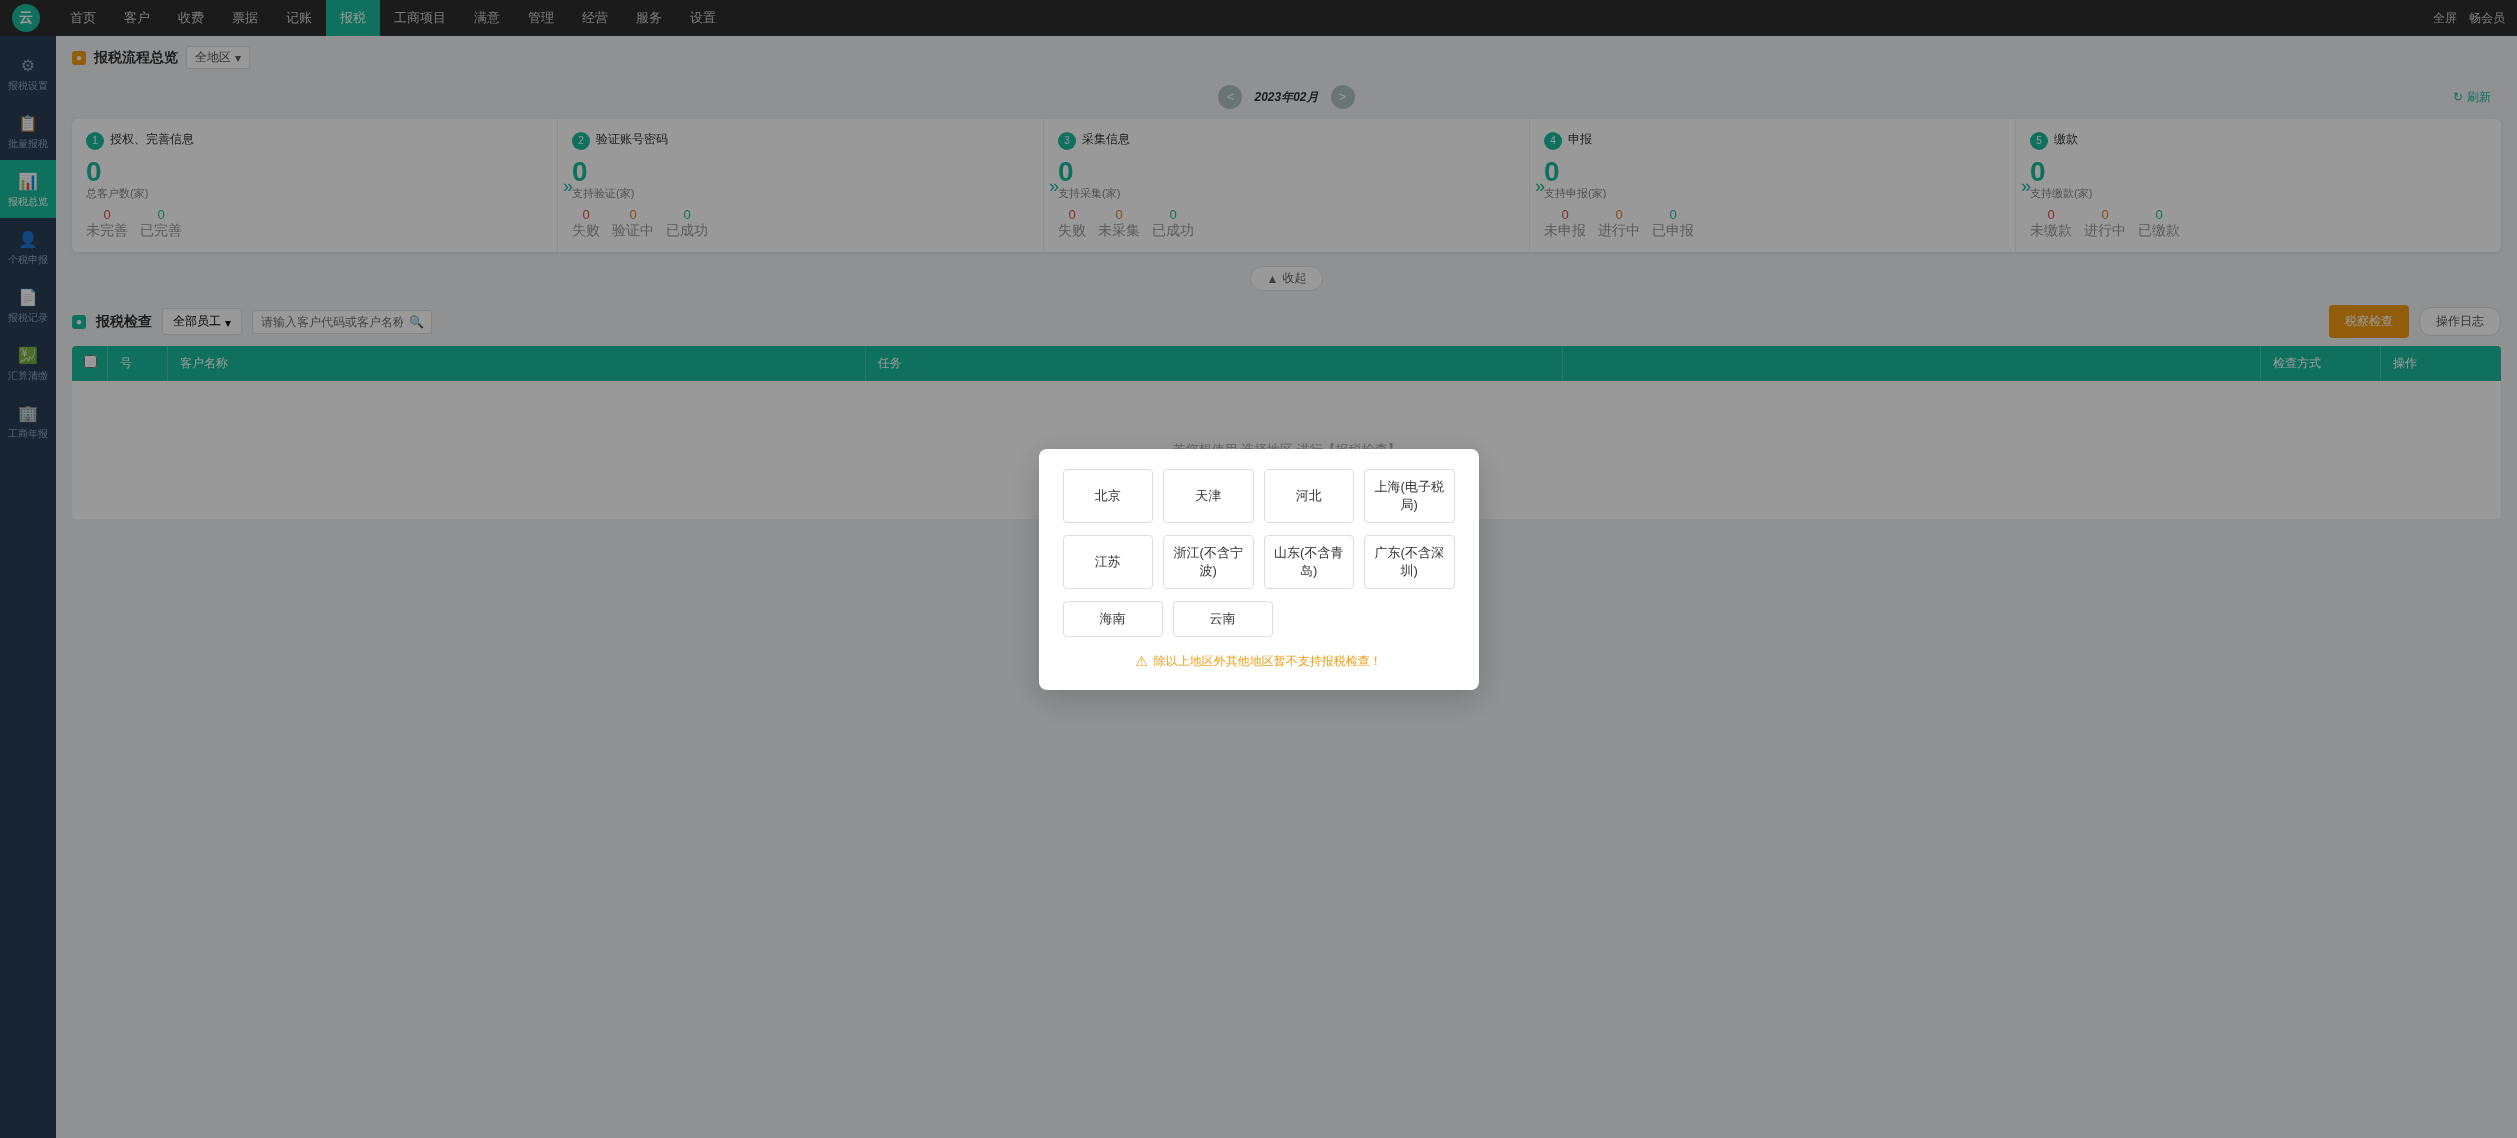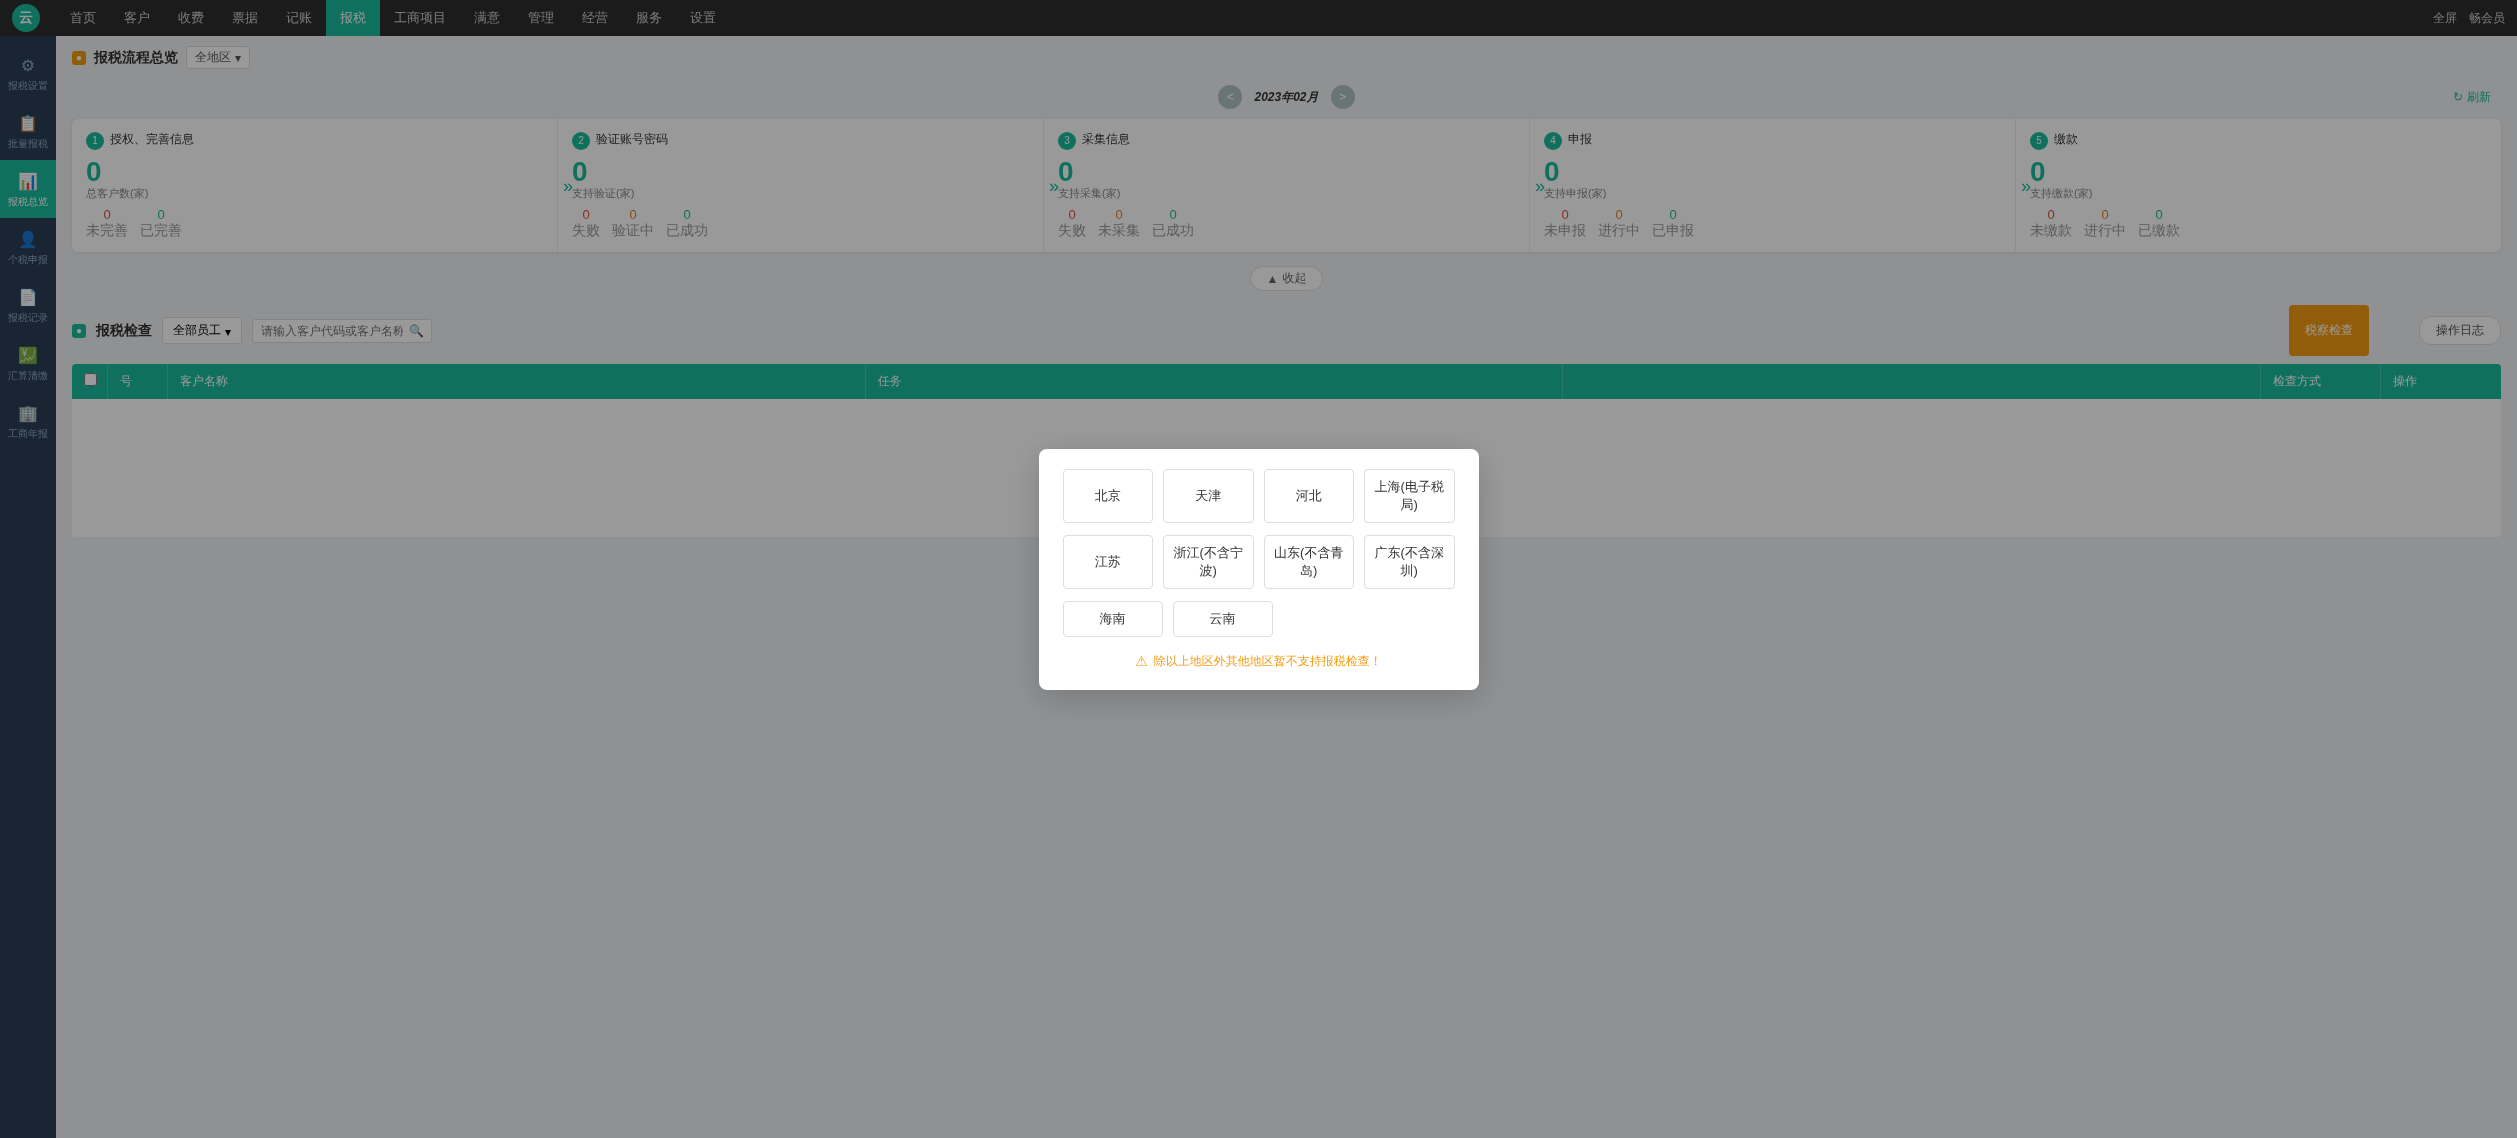--- a/index.html
+++ b/index.html
@@ -202,37 +202,36 @@
       border-radius: 3px;
       padding: 4px 28px 4px 8px;
       font-size: 12px;
       width: 180px;
       position: relative;
     }
     .search-wrap { position: relative; display: inline-flex; align-items: center; }
     .search-icon-pos { position: absolute; right: 8px; color: #aaa; font-size: 12px; }
     .spacer { flex: 1; }
     .btn-orange {
-      padding: 17px 16px;
+      padding: 8px 16px;
       background: #f39c12;
       color: white;
       border: none;
       border-radius: 4px;
       cursor: pointer;
       font-size: 12px;
     }
     .btn-outline {
       padding: 5px 16px;
       background: white;
       color: #555;
       border: 1px solid #ddd;
       border-radius: 12px;
       cursor: pointer;
       font-size: 12px;
-      margin-left: 40px;
     }
 
     
     .table-wrap {
       margin: 0 16px;
       border-radius: 4px;
       overflow: hidden;
       background: white;
     }
     .table-header {

